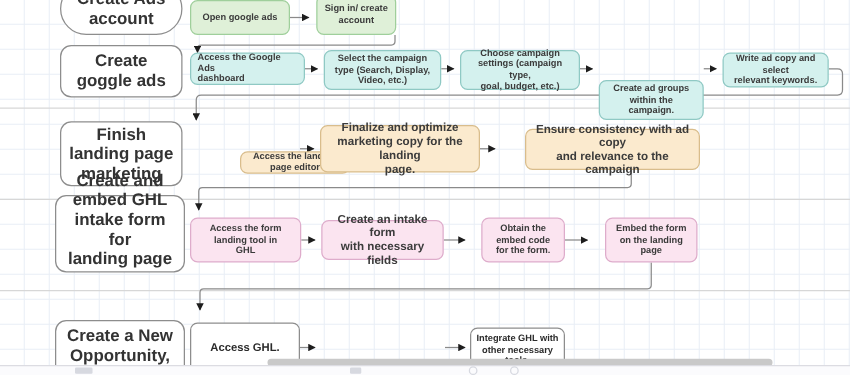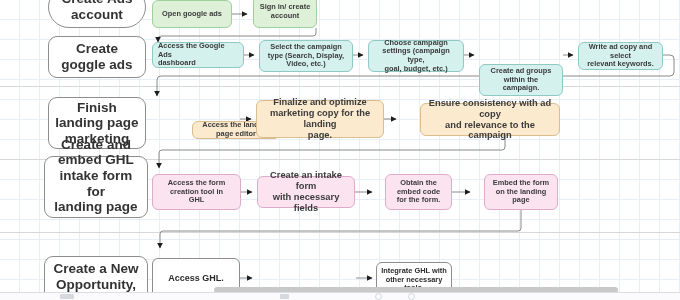--- a/index.html
+++ b/index.html
@@ -192,21 +192,21 @@
 marketing copy for the landing
 page.</span>
   </div>
   <div class="node step cream big" style="left:420px; top:103px; width:140px; height:33px;">
     <span>Ensure consistency with ad copy
 and relevance to the campaign</span>
   </div>
 
   <div class="node step pink" style="left:152px; top:174px; width:89px; height:36px;">
     <span>Access the form
-creation tool in
+landing tool in
 GHL</span>
   </div>
   <div class="node step pink big" style="left:257px; top:176px; width:98px; height:32px;">
     <span>Create an intake form
 with necessary fields</span>
   </div>
   <div class="node step pink" style="left:385px; top:174px; width:67px; height:36px;">
     <span>Obtain the
 embed code
 for the form.</span>

